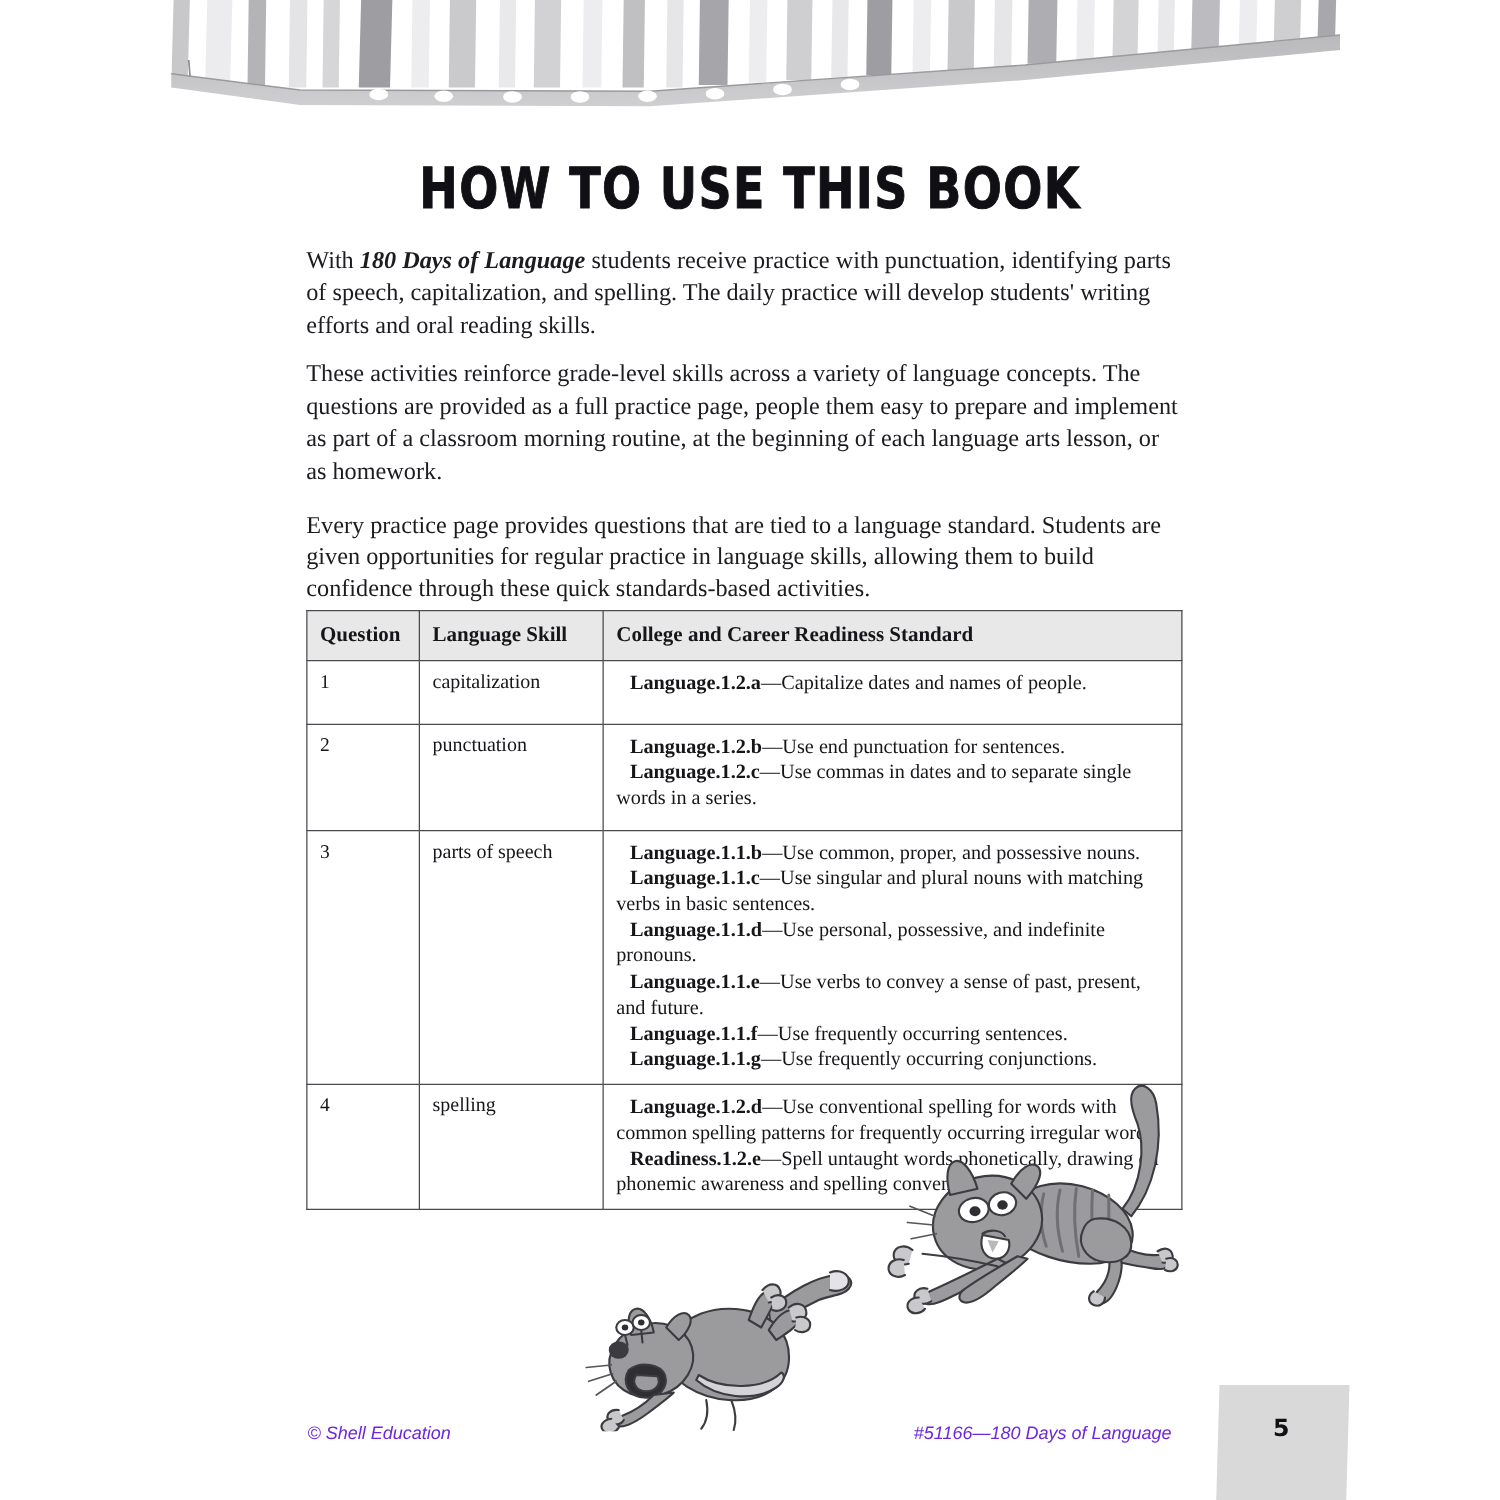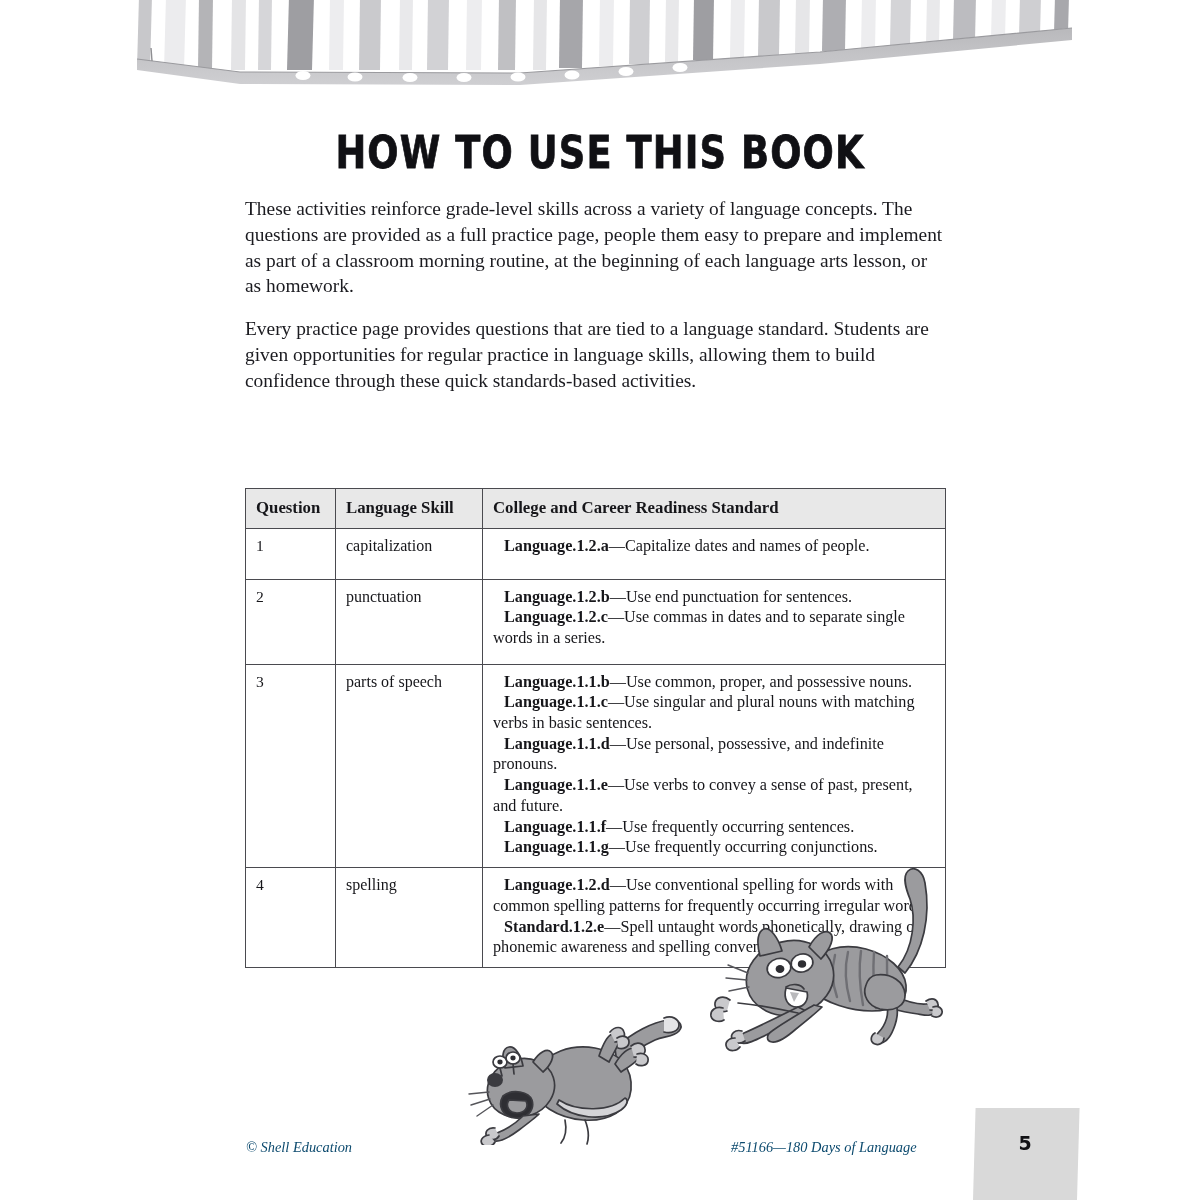--- a/index.html
+++ b/index.html
@@ -133,24 +133,24 @@
     position: absolute;
     left: 465px;
     top: 1000px;
     width: 240px;
     height: 145px;
   }
 
   
   .footer-text {
     position: absolute;
-    font-family: Liberation Serif, serif;
+    font-family: Liberation Sans, sans-serif;
     font-style: italic;
     font-size: 14.4px;
-    color: #0c4a6e;
+    color: #6d28d9;
     white-space: nowrap;
   }
   #footer-copyright { left: 246px; top: 1139px; }
   #footer-product   { left: 731px; top: 1139px; }
 
   #page-number-box {
     position: absolute;
     left: 973px;
     top: 1108px;
     width: 104px;
@@ -238,20 +238,21 @@
     <path d="M151,48 L152,61" stroke="#8e8e92" stroke-width="1.4" fill="none"></path>
   </svg>
 </div>
 
 <div id="page">
 
   <h1 id="page-title">HOW TO USE THIS BOOK</h1>
 
   <div class="content">
 
+    <p class="para tight"><span>With </span><em class="book-title">180 Days of Language</em><span> students receive practice with punctuation, identifying parts of speech, capitalization, and spelling.  The daily practice will develop students' writing efforts and oral reading skills.</span></p>
 
 
     <p class="para">These activities reinforce grade-level skills across a variety of language concepts.  The questions are provided as a full practice page, people them easy to prepare and implement as part of a classroom morning routine, at the beginning of each language arts lesson, or as homework.</p>
 
     <p class="para">Every practice page provides questions that are tied to a language standard.  Students are given opportunities for regular practice in language skills, allowing them to build confidence through these quick standards-based activities.</p>
   </div>
 
   <table id="standards-table">
     <colgroup>
       <col class="c-q">
@@ -295,21 +296,21 @@
           <span class="std-line"><span class="std-code">Language.1.1.f</span><span>—Use frequently occurring sentences.</span></span>
           <span class="std-line"><span class="std-code">Language.1.1.g</span><span>—Use frequently occurring conjunctions.</span></span>
         </td>
       </tr>
 
       <tr class="r4">
         <td class="qnum">4</td>
         <td class="skill">spelling</td>
         <td class="std">
           <span class="std-line"><span class="std-code">Language.1.2.d</span><span>—Use conventional spelling for words with common spelling patterns for frequently occurring irregular words.</span></span>
-          <span class="std-line"><span class="std-code">Standard.1.2.e</span><span>—Spell untaught words phonetically, drawing on phonemic awareness and spelling conventions.</span></span>
+          <span class="std-line"><span class="std-code">Readiness.1.2.e</span><span>—Spell untaught words phonetically, drawing on phonemic awareness and spelling conventions.</span></span>
         </td>
       </tr>
 
     </tbody>
   </table>
 
   <div id="cat-upper">
     <svg width="270" height="210" viewBox="0 0 270 210">
       <g stroke="#3b3b40" stroke-width="1.7" stroke-linejoin="round" stroke-linecap="round">
 

